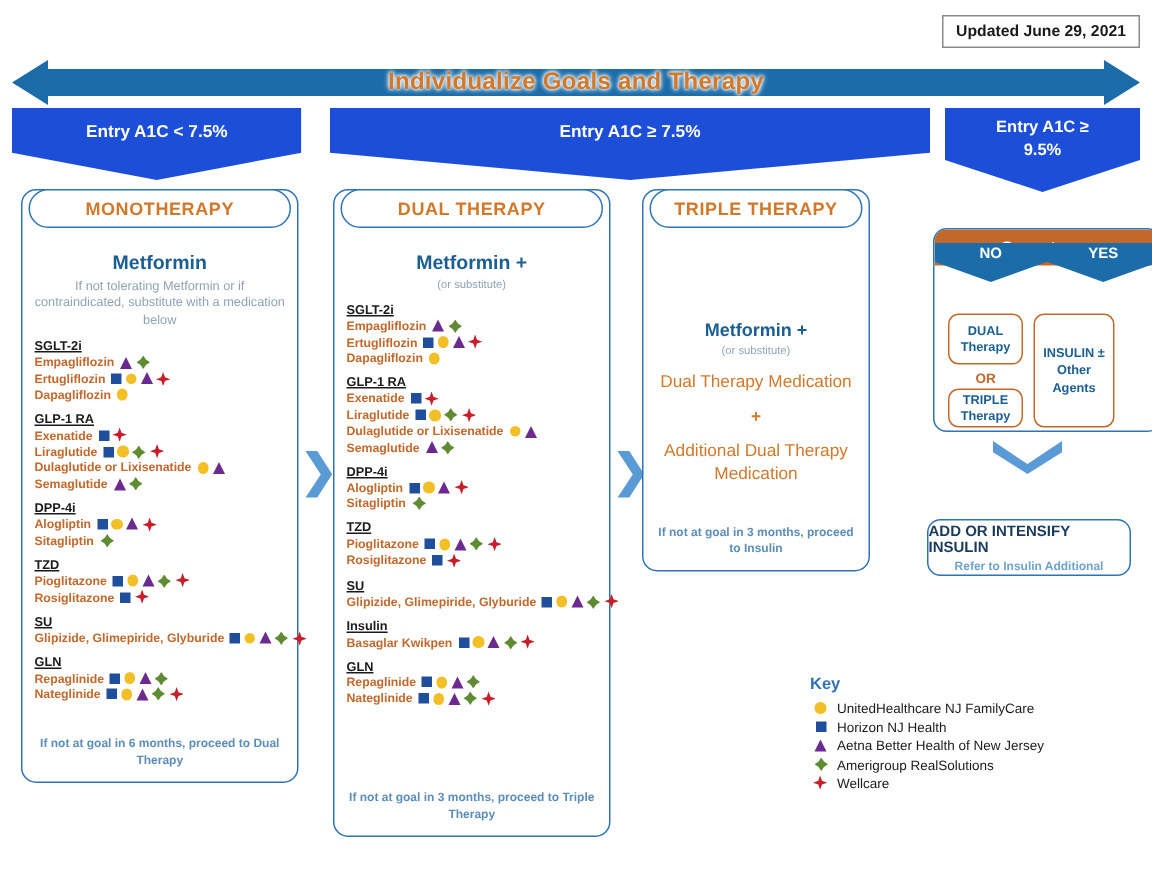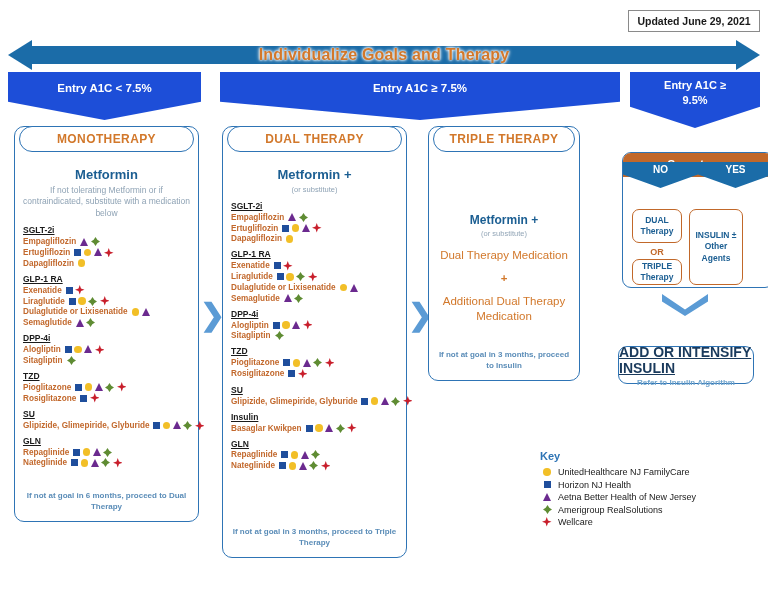--- a/index.html
+++ b/index.html
@@ -145,21 +145,21 @@
     position:absolute; left:662px; top:294px; width:46px; height:22px;
     background:#5b9bd5;
     clip-path: polygon(0 0, 50% 70%, 100% 0, 100% 34%, 50% 100%, 0 34%);
   }
 
   #insulin-final {
     position:absolute; left:618px; top:346px; width:136px; height:38px;
     border:1.2px solid #2e74b5; border-radius:9px; background:#fff;
     display:flex; flex-direction:column; align-items:center; justify-content:center;
   }
-  #insulin-final .t1 { font-size:14px; font-weight:bold; color:#1a3a5c;text-decoration:underline; }
+  #insulin-final .t1 { font-size:10px; font-weight:bold; color:#1a3a5c; }
   #insulin-final .t2 { font-size:8px; font-weight:bold; color:#6fa3cc; margin-top:2px; }
 
   
   #key-block { position:absolute; left:540px; top:450px; width:220px; }
   #key-title { font-size:11px; font-weight:bold; color:#2e74b5; margin-bottom:5px; }
   .key-row { display:flex; align-items:center; margin:2.5px 0; }
   .key-icon { width:14px; display:flex; justify-content:center; align-items:center; }
   .key-label { font-size:9px; color:#1a1a1a; margin-left:4px; }
 </style>
 </head>
@@ -545,21 +545,21 @@
     <div class="mini-box" id="mini-dual">DUAL Therapy</div>
     <div id="mini-or">OR</div>
     <div class="mini-box" id="mini-triple">TRIPLE Therapy</div>
     <div class="mini-box" id="mini-insulin">INSULIN ± Other Agents</div>
   </div>
 
   <div id="down-chevron"></div>
 
   <div id="insulin-final">
     <div class="t1">ADD OR INTENSIFY INSULIN</div>
-    <div class="t2">Refer to Insulin Algorithm</div>
+    <div class="t2">Refer to Insulin Additional</div>
   </div>
 
   <div id="key-block">
     <div id="key-title">Key</div>
     <div id="key-rows">
         <div class="key-row">
           <span class="key-icon">
             <span class="mk mk-ci"></span>
           </span>
           <span class="key-label">UnitedHealthcare NJ FamilyCare</span>

